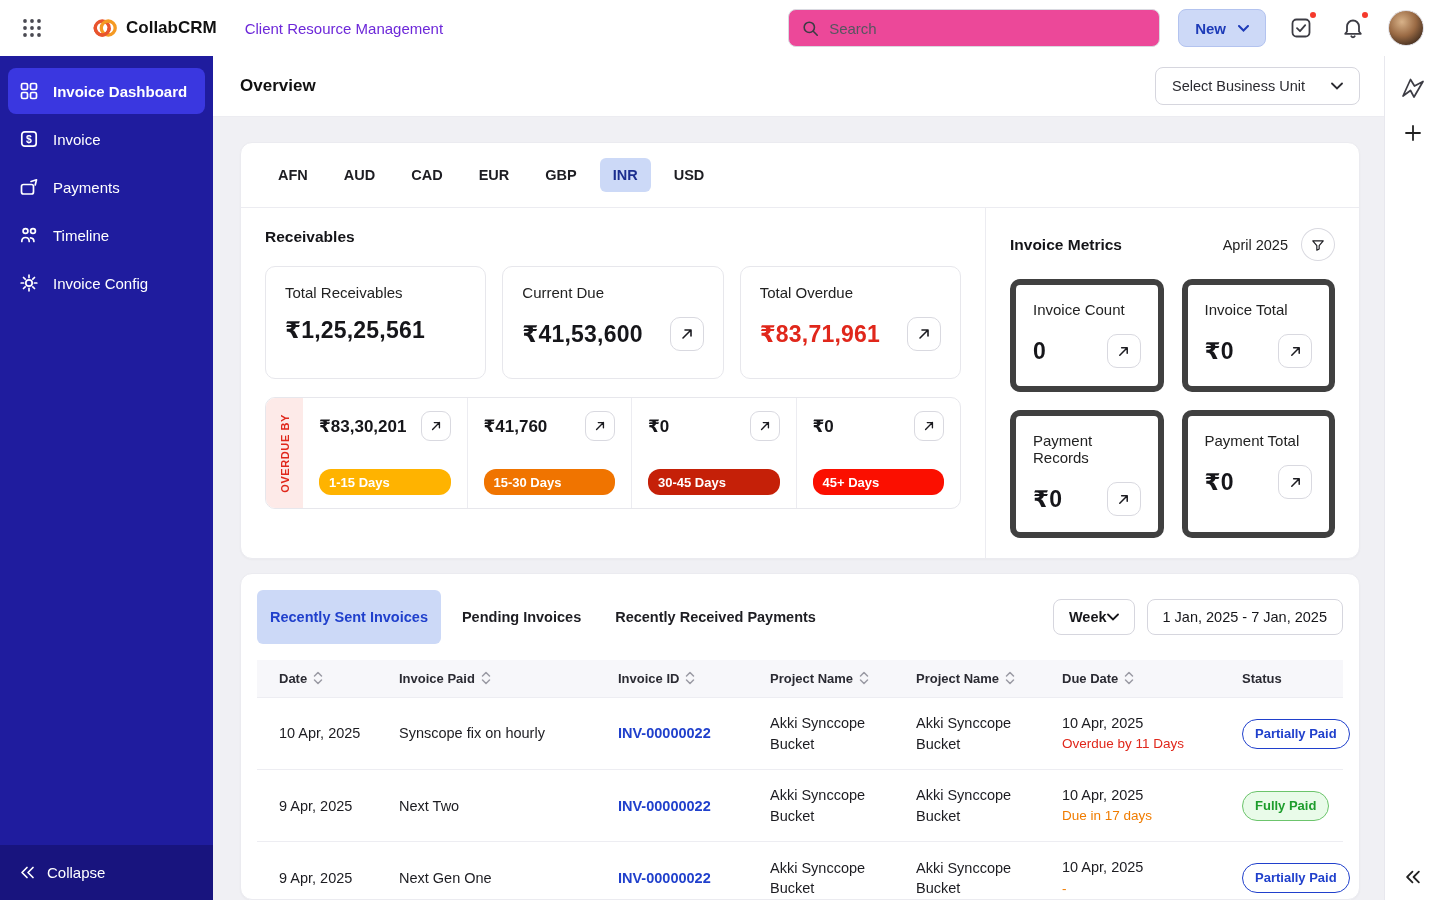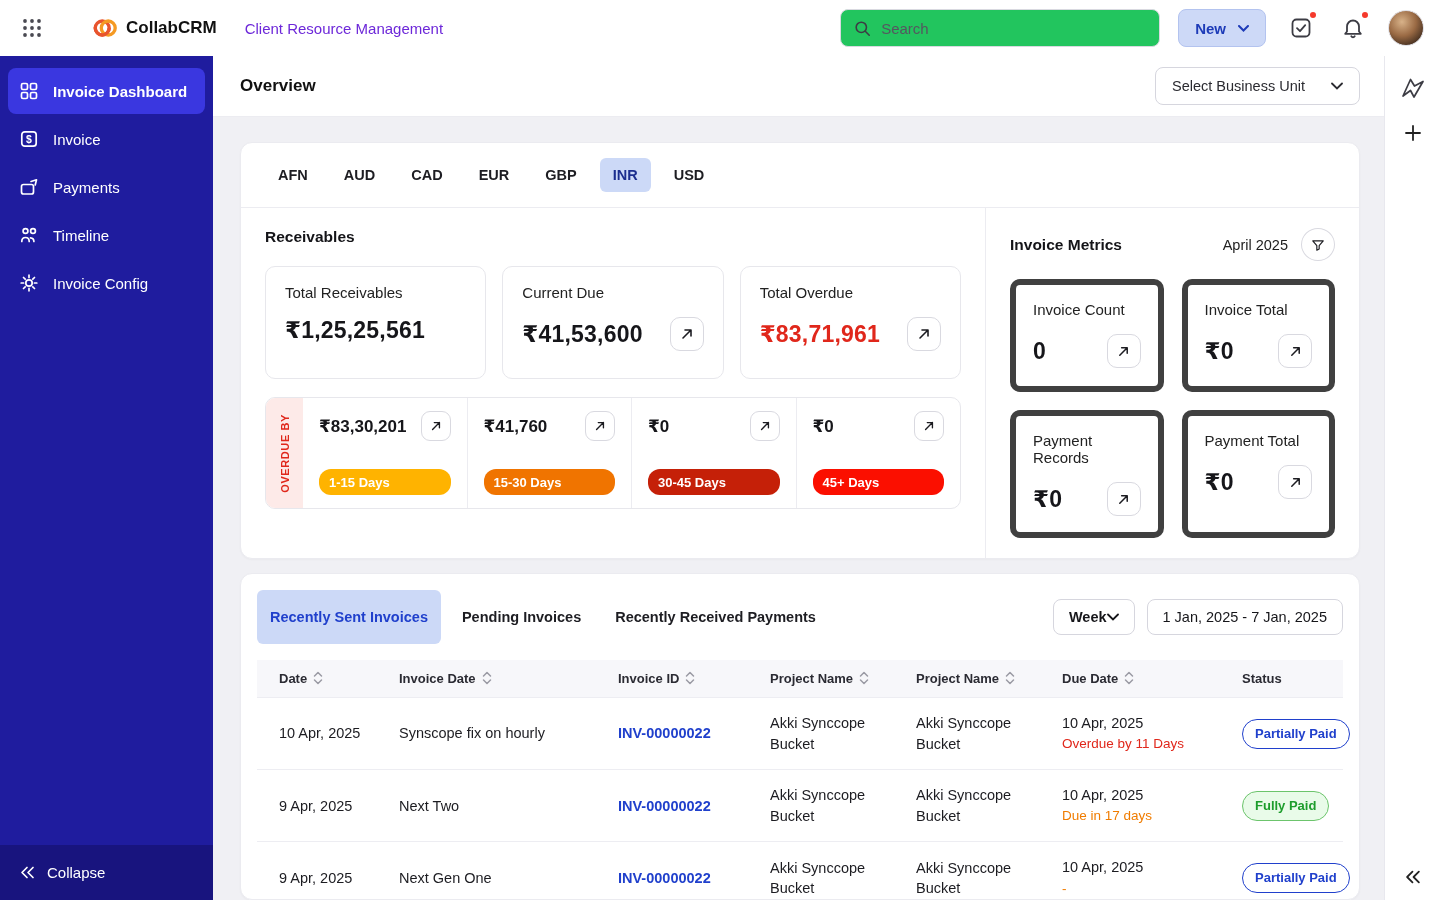--- a/index.html
+++ b/index.html
@@ -7,21 +7,21 @@
   body{font-family:"Liberation Sans","DejaVu Sans",sans-serif;color:#1c1c21;background:#f0f0f4;font-size:14px}
   svg{display:block}
 
   
   .topbar{height:56px;background:#fff;display:flex;align-items:center;padding:0 16px;position:relative;z-index:5}
   .apps-btn{width:32px;height:32px;display:flex;align-items:center;justify-content:center;border:none;background:none;cursor:pointer}
   .brand{display:flex;align-items:center;gap:8px;margin-left:44px}
   .brand-name{font-size:17px;font-weight:700;color:#111}
   .brand-sub{font-size:15px;color:#6d28d9;margin-left:20px}
   .topbar-right{margin-left:auto;display:flex;align-items:center;gap:18px}
-  .search-box{width:320px;height:38px;border:1px solid #d9d9e0;border-radius:8px;display:flex;align-items:center;padding:0 12px;gap:9px;background:#22c55e}
+  .search-box{width:372px;height:38px;border:1px solid #d9d9e0;border-radius:8px;display:flex;align-items:center;padding:0 12px;gap:9px;background:#ec4899}
   .search-box input{border:none;outline:none;font-size:15px;color:#333;width:100%;font-family:inherit;background:transparent}
   .search-box input::placeholder{color:#565660}
   .new-btn{height:38px;display:flex;align-items:center;gap:12px;background:#cdd9f7;border:1px solid #b3c3ef;border-radius:8px;padding:0 16px;font-size:15px;font-weight:700;color:#1d3bb8;cursor:pointer;font-family:inherit}
   .icon-btn{position:relative;width:34px;height:34px;border:none;background:none;display:flex;align-items:center;justify-content:center;cursor:pointer}
   .red-dot{position:absolute;top:-1px;right:0;width:10px;height:10px;background:#f5392c;border:2px solid #fff;border-radius:50%}
   .avatar{width:36px;height:36px;border-radius:50%;background:radial-gradient(circle at 38% 32%,#d8b289 0%,#9a6a44 45%,#4a3322 78%,#221710 100%);border:1px solid #e0e0e6;cursor:pointer}
 
   
   .shell{display:flex;height:844px}
 
@@ -470,21 +470,21 @@
               <col style="width:146px">
               <col style="width:180px">
               <col>
           </colgroup>
           <thead>
             <tr>
               <th><span>Date</span><span class="sort-ic"><svg width="10" height="14" viewBox="0 0 10 14">
                       <path d="M1.5 5 L5 1.5 L8.5 5" fill="none" stroke="#9a9aa4" stroke-width="1.5" stroke-linecap="round" stroke-linejoin="round"></path>
                       <path d="M1.5 9 L5 12.5 L8.5 9" fill="none" stroke="#9a9aa4" stroke-width="1.5" stroke-linecap="round" stroke-linejoin="round"></path>
                     </svg></span></th>
-              <th><span>Invoice Date</span><span class="sort-ic"><svg width="10" height="14" viewBox="0 0 10 14">
+              <th><span>Invoice Paid</span><span class="sort-ic"><svg width="10" height="14" viewBox="0 0 10 14">
                       <path d="M1.5 5 L5 1.5 L8.5 5" fill="none" stroke="#9a9aa4" stroke-width="1.5" stroke-linecap="round" stroke-linejoin="round"></path>
                       <path d="M1.5 9 L5 12.5 L8.5 9" fill="none" stroke="#9a9aa4" stroke-width="1.5" stroke-linecap="round" stroke-linejoin="round"></path>
                     </svg></span></th>
               <th><span>Invoice ID</span><span class="sort-ic"><svg width="10" height="14" viewBox="0 0 10 14">
                       <path d="M1.5 5 L5 1.5 L8.5 5" fill="none" stroke="#9a9aa4" stroke-width="1.5" stroke-linecap="round" stroke-linejoin="round"></path>
                       <path d="M1.5 9 L5 12.5 L8.5 9" fill="none" stroke="#9a9aa4" stroke-width="1.5" stroke-linecap="round" stroke-linejoin="round"></path>
                     </svg></span></th>
               <th><span>Project Name</span><span class="sort-ic"><svg width="10" height="14" viewBox="0 0 10 14">
                       <path d="M1.5 5 L5 1.5 L8.5 5" fill="none" stroke="#9a9aa4" stroke-width="1.5" stroke-linecap="round" stroke-linejoin="round"></path>
                       <path d="M1.5 9 L5 12.5 L8.5 9" fill="none" stroke="#9a9aa4" stroke-width="1.5" stroke-linecap="round" stroke-linejoin="round"></path>

